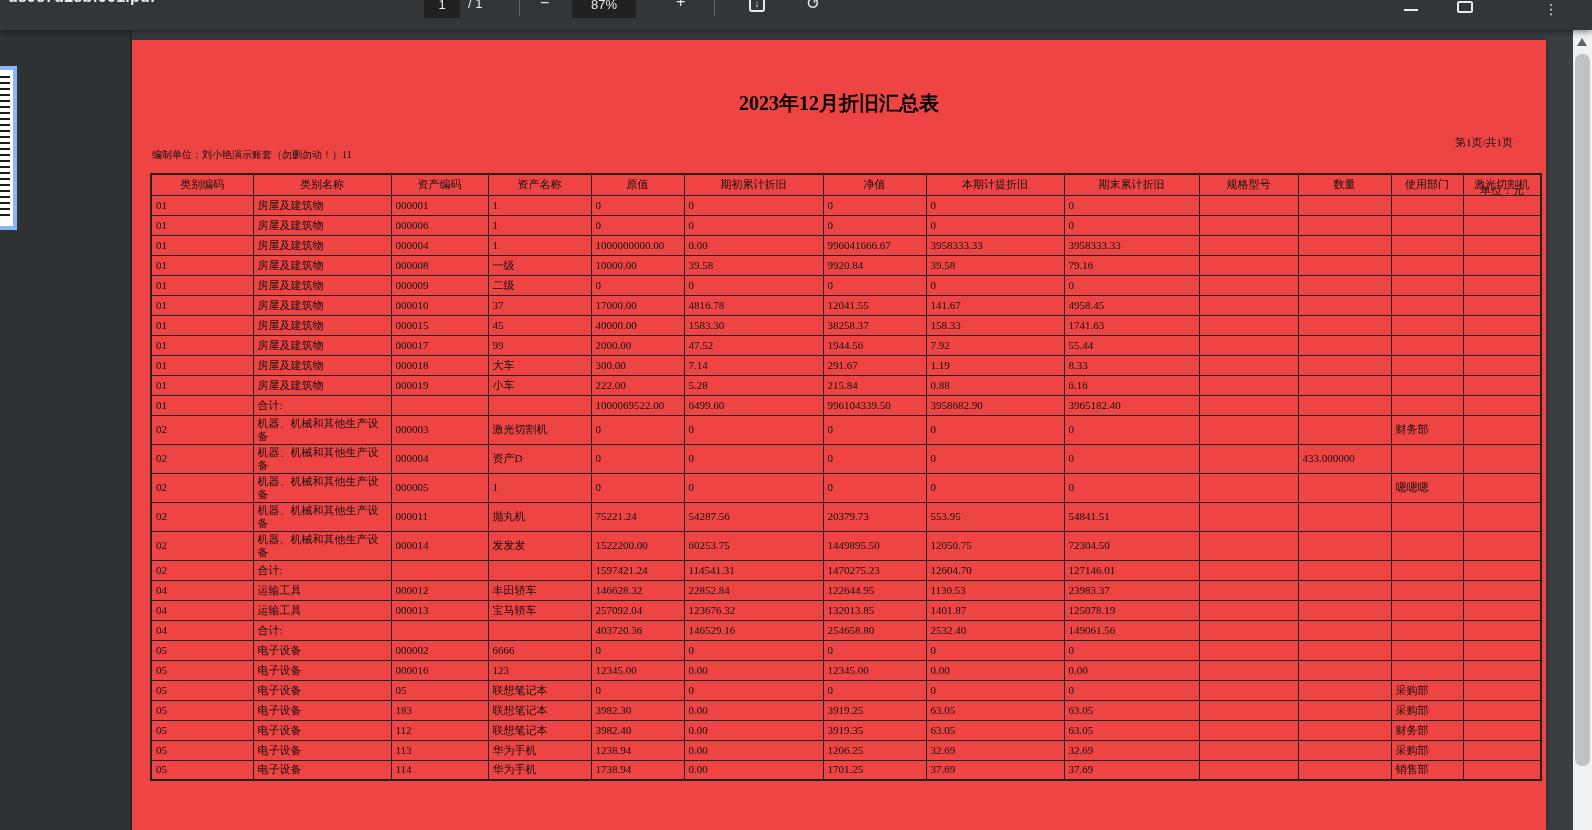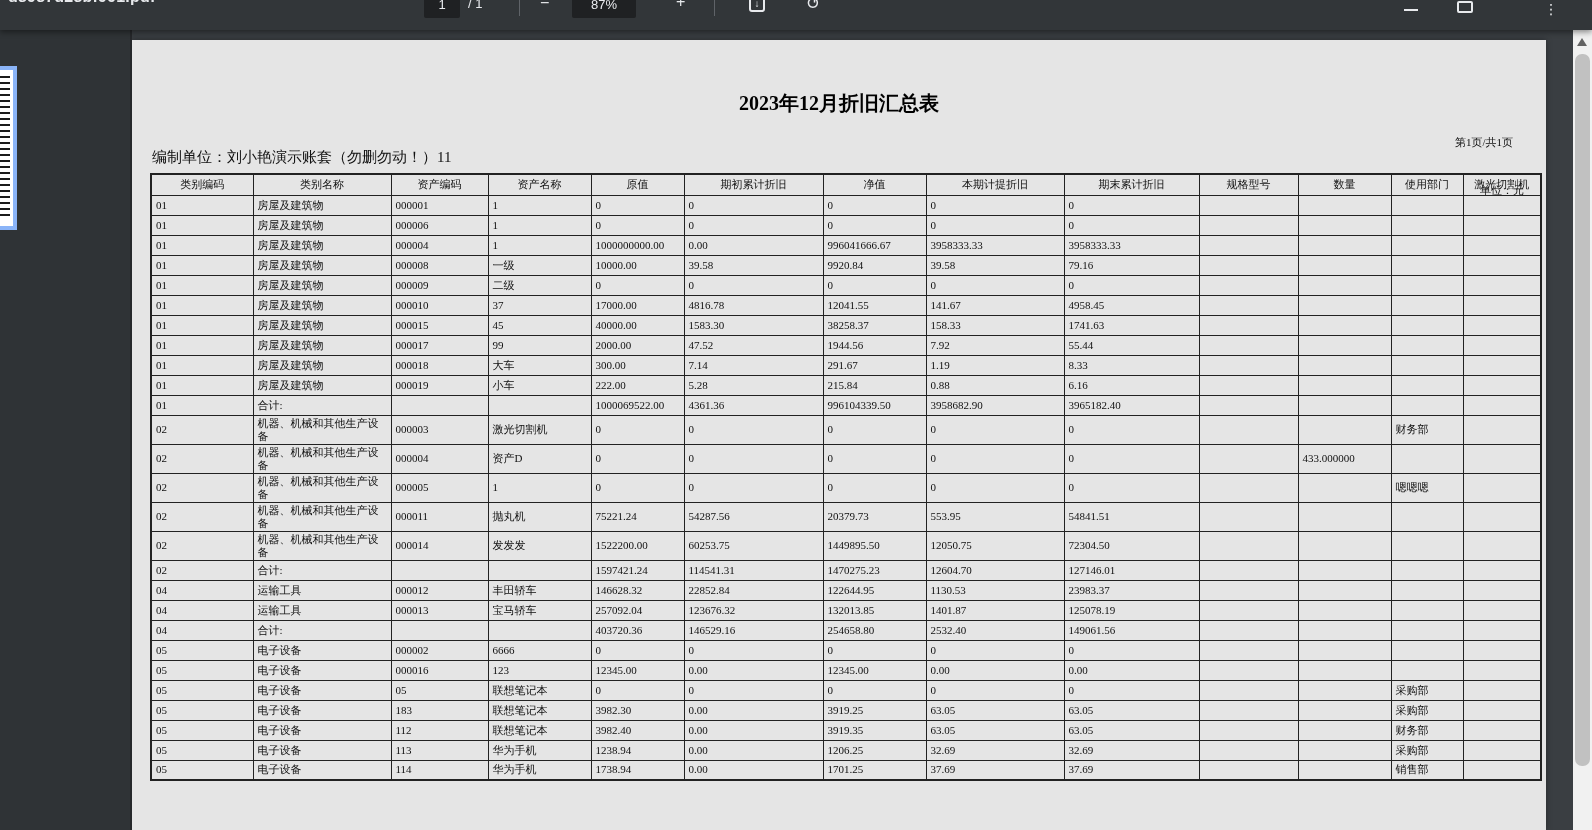--- a/index.html
+++ b/index.html
@@ -35,26 +35,26 @@
   #thumbnail .mini { position:absolute; left:3px; right:3px; top:6px; bottom:6px;
       background:repeating-linear-gradient(to bottom,#1b1b1b 0 2px,#ffffff 2px 6px); }
 
   
   #viewer { position:absolute; left:132px; top:30px; width:1441px; height:800px; background:#3a3e42; }
   #scrollbar { position:absolute; left:1573px; top:30px; width:19px; height:800px; background:#f1f1f1; z-index:25; }
   #scroll-up { position:absolute; left:4px; top:8px; width:0; height:0; border-left:5.5px solid transparent; border-right:5.5px solid transparent; border-bottom:8px solid #636363; }
   #scroll-thumb { position:absolute; left:2px; top:24px; width:15px; height:712px; background:#c1c1c1; border-radius:7px; }
 
   
-  #page { position:absolute; left:132px; top:40px; width:1414px; height:790px; background:#e5e5e5; overflow:hidden; color:#111;
+  #page { position:absolute; left:132px; top:40px; width:1414px; height:790px; background:#ef4444; overflow:hidden; color:#111;
           font-family:"Liberation Serif","DejaVu Serif",serif; box-shadow:0 0 6px rgba(0,0,0,.35); }
   #doc-title { margin-top:50px; text-align:center; font-size:20px; font-weight:bold; color:#000; }
   #page-info { position:absolute; right:33px; top:95px; font-size:11px; }
   #unit-label { position:absolute; right:22px; top:115px; font-size:11px;margin-top:28px; }
-  #prepared-by { position:absolute; left:20px; top:108px; font-size:15px; }
+  #prepared-by { position:absolute; left:20px; top:108px; font-size:10px; }
 
   
   #tbl-wrap { position:absolute; left:18px; top:133px; width:1323px; }
   table { border-collapse:collapse; table-layout:fixed; width:1390px; font-size:11px; color:#101010; }
   th,td { border:1px solid #222; overflow:hidden; }
   table { border:2px solid #222; }
   th { font-weight:normal; text-align:center; height:21px; padding:1px 2px; }
   td { text-align:left; padding:1px 4px; height:20px; line-height:13px; word-break:break-all; vertical-align:middle; }
 </style>
 </head>
@@ -283,21 +283,21 @@
               <td></td>
               <td></td>
               <td></td>
             </tr>
             <tr>
               <td>01</td>
               <td>合计:</td>
               <td></td>
               <td></td>
               <td>1000069522.00</td>
-              <td>4361.36</td>
+              <td>6499.60</td>
               <td>996104339.50</td>
               <td>3958682.90</td>
               <td>3965182.40</td>
               <td></td>
               <td></td>
               <td></td>
               <td></td>
             </tr>
             <tr>
               <td>02</td>

